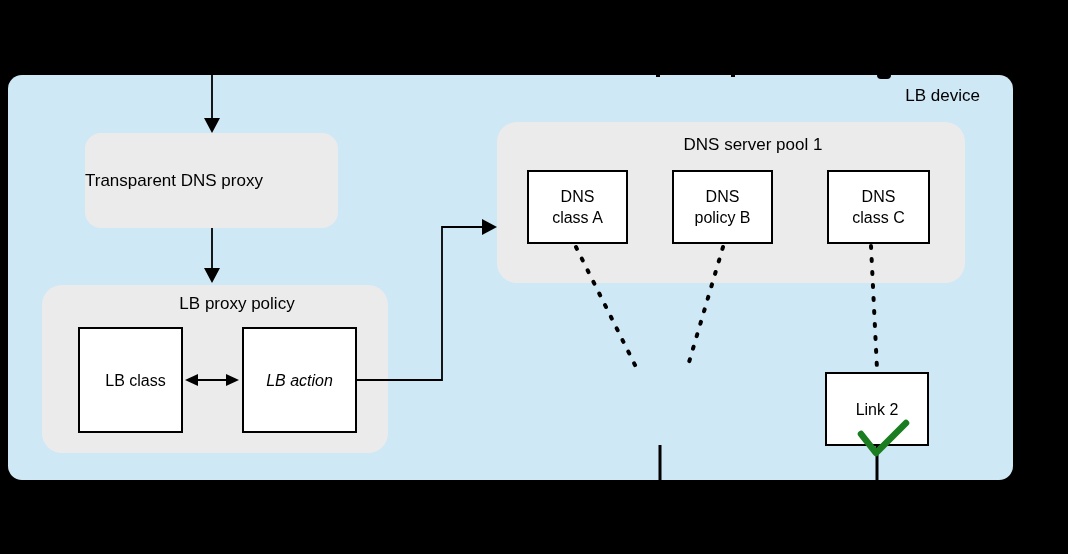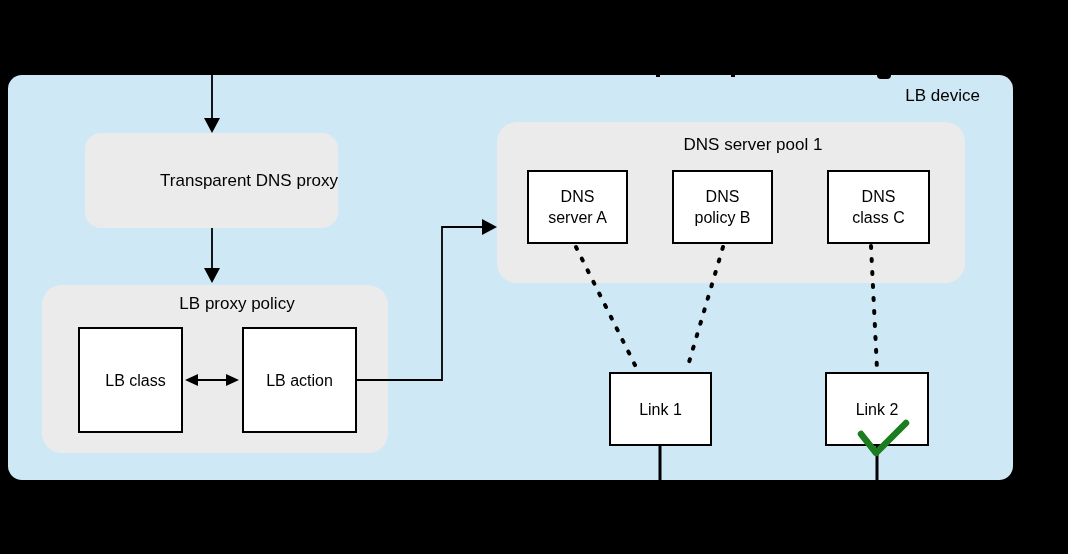--- a/index.html
+++ b/index.html
@@ -46,21 +46,21 @@
     text-align: center;
     font-size: 17px;
     padding-left: 44px;
   }
   .proxy-group {
     left: 85px; top: 133px;
     width: 253px; height: 95px;
     border-radius: 16px;
     display: flex;
     align-items: center;
-    justify-content: flex-end;
+    justify-content: flex-start;
     font-size: 17px;
   }
   .policy-group {
     left: 42px; top: 285px;
     width: 346px; height: 168px;
     border-radius: 20px;
     padding-top: 9px;
   }
   .pool-group {
     left: 497px; top: 122px;
@@ -73,21 +73,21 @@
     background: var(--node-bg);
     border: 2px solid var(--node-border);
     display: flex;
     flex-direction: column;
     align-items: center;
     justify-content: center;
     font-size: 16px;
     line-height: 21px;
   }
   .lb-class  { left: 78px;  top: 327px; width: 105px; height: 106px; padding-left: 10px; }
-  .lb-action { left: 242px; top: 327px; width: 115px; height: 106px; }
+  .lb-action { left: 242px; top: 327px; width: 115px; height: 106px; font-style: italic; }
   .server-a  { left: 527px; top: 170px; width: 101px; height: 74px; }
   .server-b  { left: 672px; top: 170px; width: 101px; height: 74px; }
   .server-c  { left: 827px; top: 170px; width: 103px; height: 74px; }
   .link-1    { left: 609px; top: 372px; width: 103px; height: 74px; }
   .link-2    { left: 825px; top: 372px; width: 104px; height: 74px; }
   .artifact {
     position: absolute;
     background: #000;
   }
   .artifact.a1 { left: 656px; top: 73px; width: 4px;  height: 4px; }
@@ -131,34 +131,31 @@
   </div>
   <div class="node lb-action">
     <span>LB action</span>
   </div>
 
   <div class="group pool-group">
     <div class="group-title">DNS server pool 1</div>
   </div>
   <div class="node server-a">
     <span>DNS</span>
-    <span>server A</span>
+    <span>class A</span>
   </div>
   <div class="node server-b">
     <span>DNS</span>
     <span>policy B</span>
   </div>
   <div class="node server-c">
     <span>DNS</span>
     <span>class C</span>
   </div>
 
-  <div class="node link-1">
-    <span>Link 1</span>
-  </div>
   <div class="node link-2">
     <span>Link 2</span>
   </div>
 
   <svg class="overlay" width="1068" height="554" viewBox="0 0 1068 554">
 
     <line class="conn" x1="212" y1="75" x2="212" y2="120"></line>
     <polygon class="fillh" points="204,118 220,118 212,133"></polygon>
 
     <line class="conn" x1="212" y1="228" x2="212" y2="270"></line>

